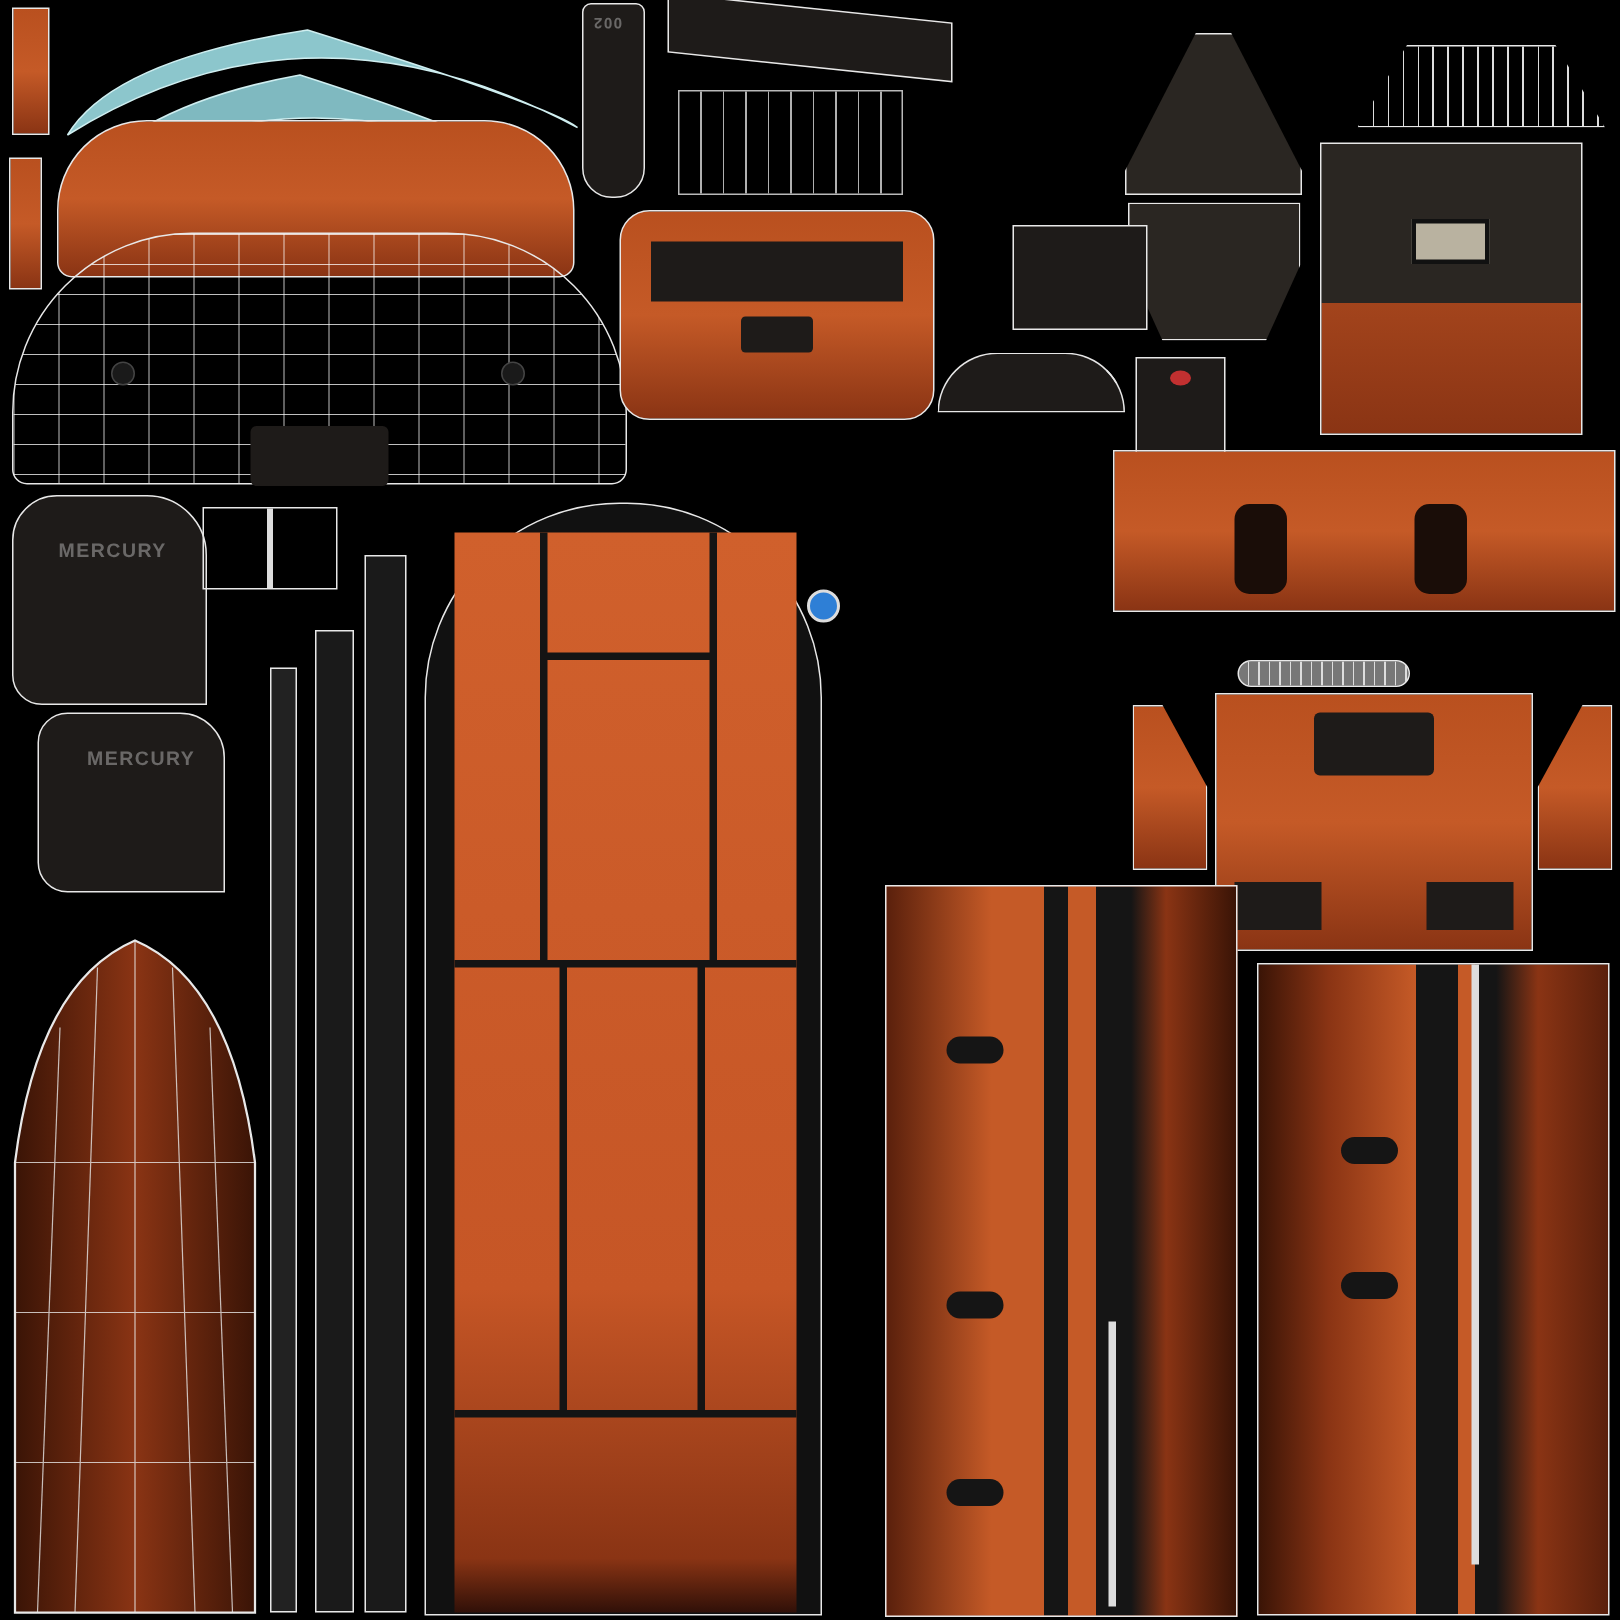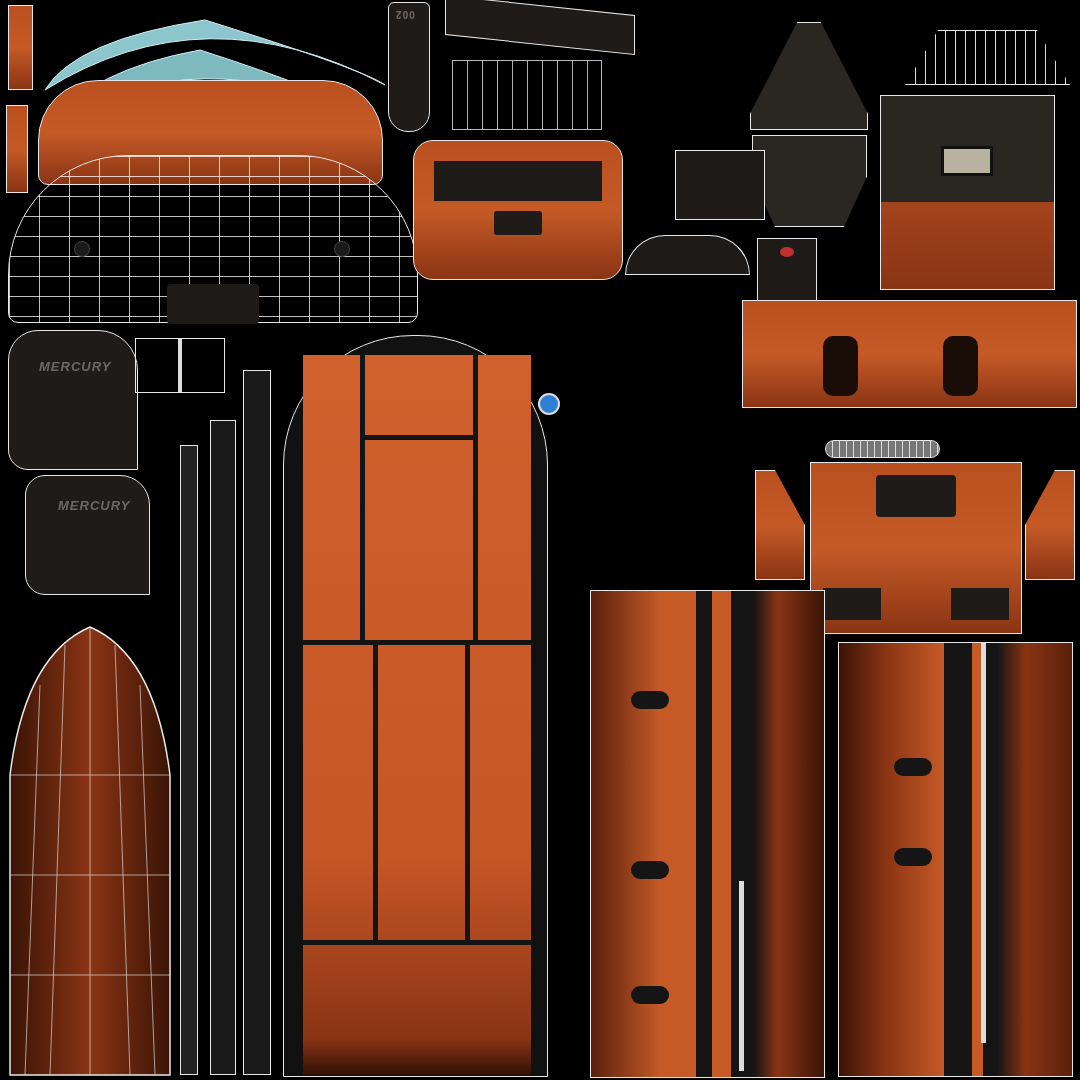--- a/index.html
+++ b/index.html
@@ -5,21 +5,21 @@
   html,body{margin:0;padding:0;background:#000;}
   #canvas{position:relative;width:1080px;height:1080px;background:#000;overflow:hidden;font-family:"Liberation Sans",sans-serif;}
   .piece{position:absolute;box-sizing:border-box;}
   .wire{border:1.5px solid #e8e8e8;}
   .orange{background:radial-gradient(ellipse at 50% 40%, #d2612d 0%, #a7431c 55%, #5a200c 100%);}
   .orange-flat{background:linear-gradient(180deg,#b9501f,#c55a27 50%,#8a3414);}
   .dark{background:#1e1b19;}
   .grid{background-image:
       linear-gradient(rgba(255,255,255,.75) 1px, transparent 1px),
       linear-gradient(90deg, rgba(255,255,255,.75) 1px, transparent 1px);}
-  .label{position:absolute;color:rgba(200,200,200,.45);font-weight:bold;font-style:italic;letter-spacing:1px;}
+  .label{position:absolute;color:rgba(200,200,200,.45);font-weight:bold;letter-spacing:1px;}
   .bolt{position:absolute;width:14px;height:14px;border-radius:50%;background:#1a1a1a;border:1px solid #444;}
   .cleat{position:absolute;width:38px;height:18px;border-radius:9px;background:#151515;}
   .bar{position:absolute;background:#141414;}
 </style>
 </head>
 <body>
 
 <div id="canvas">
 
   <svg class="piece" style="left:35px;top:0;width:360px;height:130px" viewBox="0 0 360 130">

